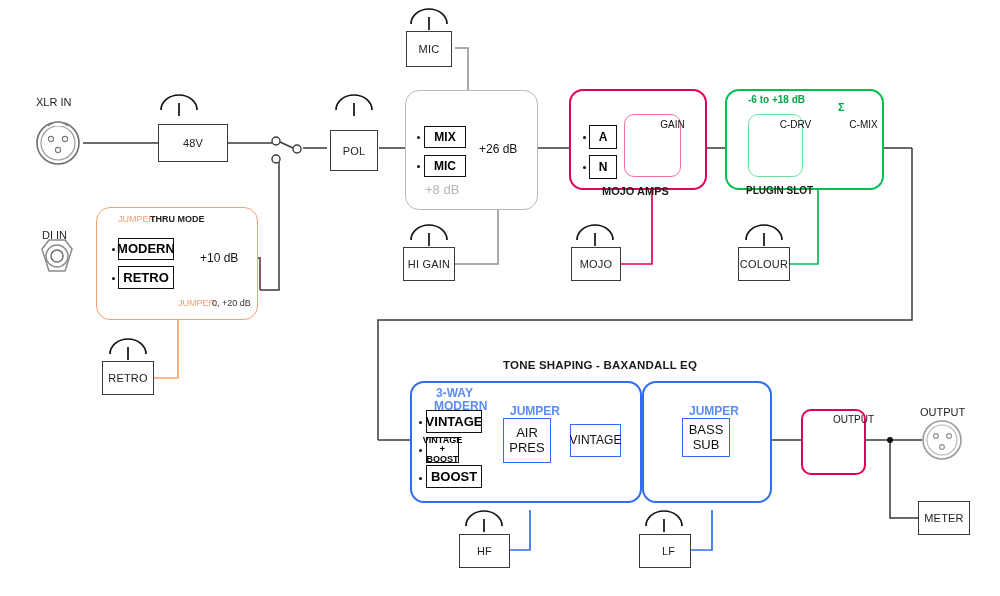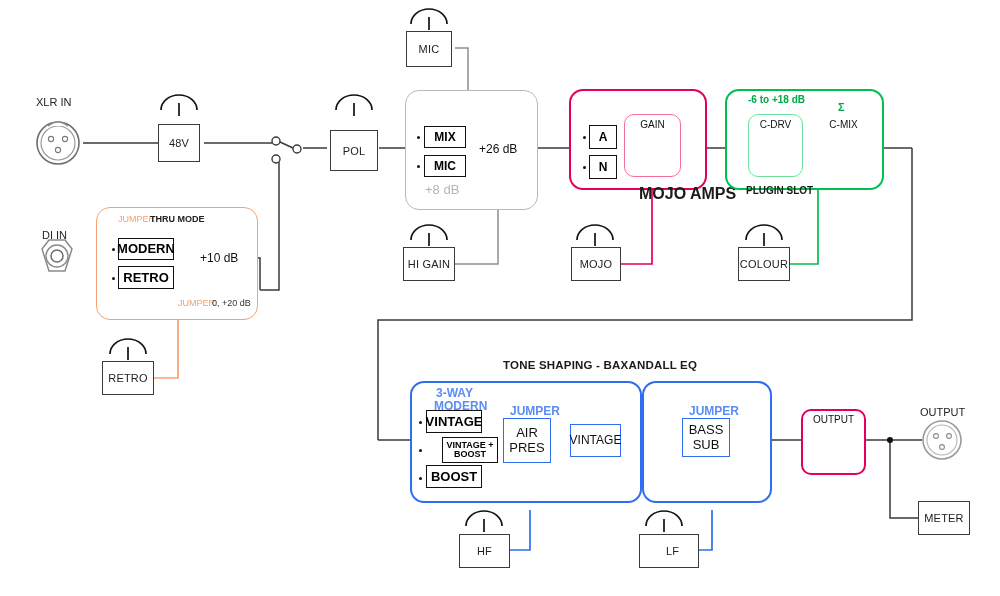--- a/index.html
+++ b/index.html
@@ -39,21 +39,21 @@
 
   .dot{position:absolute;width:3px;height:3px;border-radius:50%;background:#111;}
 
   .cap{position:absolute;font-size:11px;color:#222;white-space:nowrap;}
   .cap.orange{color:#f0a070;}
   .cap.blue{color:#5b8df5;font-weight:bold;font-size:12px;}
   .cap.green{color:#00a846;font-weight:bold;font-size:10px;}
   .cap.gray{color:#b5b5b5;font-size:13px;}
   .cap.dark{color:#1b1b1b;font-weight:bold;}
 
-  .knoblbl{position:absolute;font-size:10px;color:#111;text-align:center;white-space:nowrap;}
+  .knoblbl{position:absolute;font-size:10px;color:#111;text-align:center;white-space:nowrap;margin-left:20px;}
 </style>
 </head>
 <body>
 
 <div id="stage">
 
   <svg id="wires" viewBox="0 0 1000 596">
     <g fill="none" stroke="#3a3a3a" stroke-width="1.5">
 
       <path d="M83 143 H158"></path>
@@ -194,36 +194,36 @@
     <g>
       <circle cx="833" cy="448" r="15" fill="#fff" stroke="#111" stroke-width="6"></circle>
       <path d="M833 448 L844 439" stroke="#111" stroke-width="3" stroke-linecap="round"></path>
     </g>
   </svg>
 
   <div class="cap" style="left:36px;top:96px;">XLR IN</div>
 
   <div class="cap" style="left:42px;top:229px;">DI IN</div>
 
-  <div class="ctl" style="left:158px;top:124px;width:42px;height:38px;text-align:center;">48V</div>
+  <div class="ctl" style="left:158px;top:124px;width:70px;height:38px;text-align:center;">48V</div>
 
   <div class="ctl" style="left:406px;top:31px;width:46px;height:36px;">MIC</div>
 
   <div class="ctl" style="left:330px;top:130px;width:48px;height:41px;">POL</div>
 
   <div class="ctl" style="left:403px;top:247px;width:52px;height:34px;">HI GAIN</div>
 
   <div class="ctl" style="left:571px;top:247px;width:50px;height:34px;">MOJO</div>
 
   <div class="ctl" style="left:738px;top:247px;width:52px;height:34px;">COLOUR</div>
 
   <div class="ctl" style="left:102px;top:361px;width:52px;height:34px;">RETRO</div>
 
   <div class="ctl" style="left:459px;top:534px;width:51px;height:34px;">HF</div>
-  <div class="ctl" style="left:639px;top:534px;width:60px;height:34px;padding-left:7px;">LF</div>
+  <div class="ctl" style="left:639px;top:534px;width:52px;height:34px;padding-left:7px;">LF</div>
 
   <div class="ctl" style="left:918px;top:501px;width:52px;height:34px;">METER</div>
 
   <div class="panel orange" style="left:96px;top:207px;height:113px;width:162px;"></div>
   <div class="cap orange" style="left:118px;top:214px;font-size:9px;">JUMPER:</div>
   <div class="cap" style="left:150px;top:214px;font-size:9px;color:#222;font-weight:bold;">THRU MODE</div>
 
   <div class="dot" style="left:112px;top:248px;"></div>
   <div class="optbtn" style="left:118px;top:238px;width:56px;height:22px;">MODERN</div>
   <div class="dot" style="left:112px;top:277px;"></div>
@@ -242,21 +242,21 @@
   <div class="cap gray" style="left:425px;top:182px;">+8 dB</div>
   <div class="cap" style="left:479px;top:142px;font-size:12px;color:#111;">+26 dB</div>
 
   <div class="panel pink" style="left:569px;top:89px;width:138px;height:101px;"></div>
   <div class="dot" style="left:583px;top:136px;"></div>
   <div class="optbtn" style="left:589px;top:125px;width:28px;height:24px;font-size:12px;">A</div>
   <div class="dot" style="left:583px;top:166px;"></div>
   <div class="optbtn" style="left:589px;top:155px;width:28px;height:24px;font-size:12px;">N</div>
   <div class="subpanel pink" style="left:624px;top:114px;width:57px;height:63px;"></div>
   <div class="knoblbl" style="left:624px;top:119px;width:57px;">GAIN</div>
-  <div class="cap dark" style="left:639px;top:185px;font-size:16px;">MOJO AMPS</div>
+  <div class="cap dark" style="left:602px;top:185px;font-size:11px;">MOJO AMPS</div>
 
   <div class="panel green" style="left:725px;top:89px;width:159px;height:101px;"></div>
   <div class="cap green" style="left:748px;top:94px;">-6 to +18 dB</div>
   <div class="subpanel green" style="left:748px;top:114px;width:55px;height:63px;"></div>
   <div class="knoblbl" style="left:748px;top:119px;width:55px;">C-DRV</div>
   <div class="knoblbl" style="left:816px;top:119px;width:55px;">C-MIX</div>
   <div class="cap dark" style="left:746px;top:185px;font-size:10px;">PLUGIN SLOT</div>
   <div class="cap" style="left:838px;top:101px;font-size:11px;color:#00a846;font-weight:bold;">Σ</div>
 
   <div class="cap dark" style="left:503px;top:359px;font-size:11.5px;letter-spacing:.2px;">TONE SHAPING - BAXANDALL EQ</div>
@@ -264,21 +264,21 @@
   <div class="panel blue" style="left:410px;top:381px;width:232px;height:122px;"></div>
   <div class="panel blue" style="left:642px;top:381px;width:130px;height:122px;"></div>
 
   <div class="cap blue" style="left:436px;top:386px;">3-WAY</div>
   <div class="cap blue" style="left:434px;top:399px;">MODERN</div>
 
   <div class="dot" style="left:419px;top:421px;"></div>
   <div class="optbtn" style="left:426px;top:410px;width:56px;height:23px;">VINTAGE</div>
 
   <div class="dot" style="left:419px;top:449px;"></div>
-  <div class="optbtn small" style="left:442px;top:437px;width:56px;height:26px;flex-direction:column;">
+  <div class="optbtn small" style="left:426px;top:437px;width:33px;height:26px;flex-direction:column;">
     <span>VINTAGE +</span>
     <span>BOOST</span>
   </div>
 
   <div class="dot" style="left:419px;top:477px;"></div>
   <div class="optbtn" style="left:426px;top:465px;width:56px;height:23px;">BOOST</div>
 
   <div class="cap blue" style="left:510px;top:404px;">JUMPER</div>
   <div class="jbox" style="left:503px;top:418px;width:48px;height:45px;flex-direction:column;">
     <span>AIR</span>

